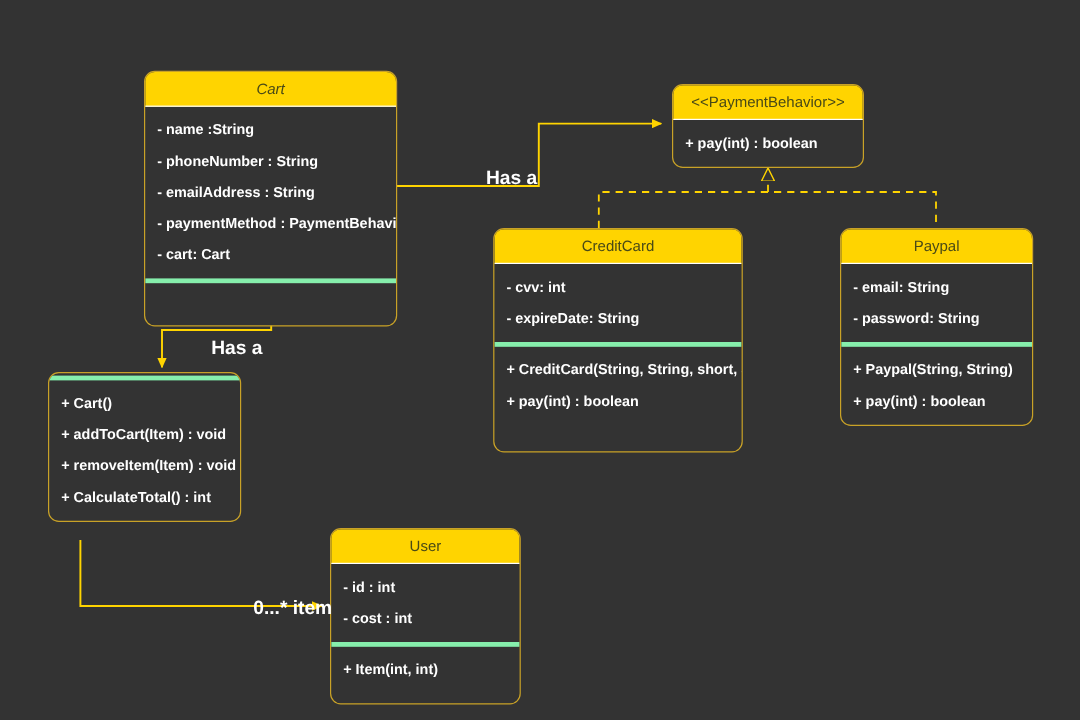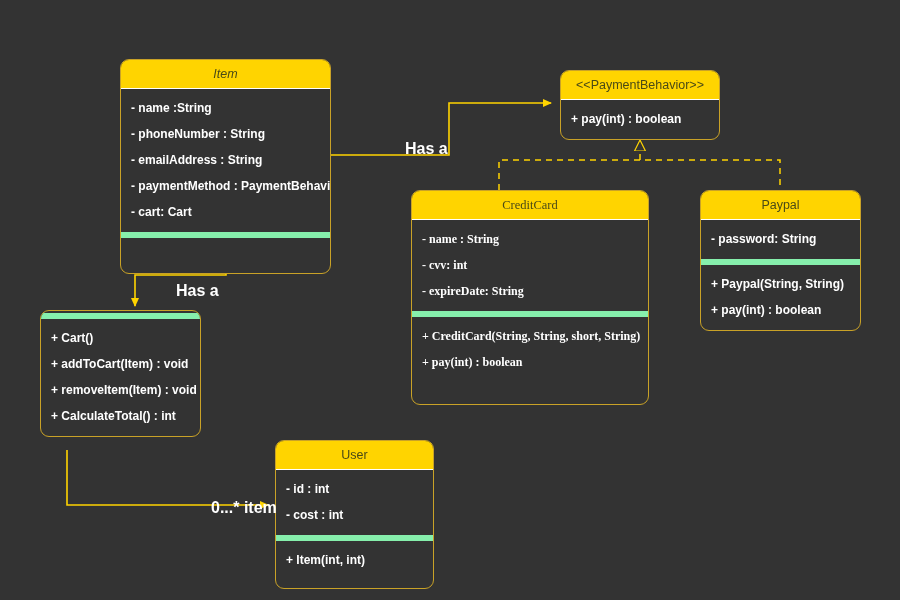--- a/index.html
+++ b/index.html
@@ -47,21 +47,21 @@
     border-bottom: 1px solid #ffffff;
     white-space: nowrap;
   }
   .uml-header.italic {
     font-style: italic;
   }
   .uml-section {
     padding: 6px 8px 7px 8px;
   }
   .uml-section.attrs {
-    border-bottom: 6px solid #86efac;
+    border-bottom: 4px solid #86efac;
   }
   .uml-section.empty {
     padding: 0;
     height: 2px;
   }
   .uml-row {
     color: #ffffff;
     font-size: 12px;
     font-weight: bold;
     line-height: 1;
@@ -107,55 +107,55 @@
       <path d="M67,450 L67,505 L268,505" fill="none" stroke="#FFD400" stroke-width="1.6" marker-end="url(#arrow-filled)"></path>
     </g>
 
     <g>
       <path d="M499,190 L499,160 L780,160 L780,190" fill="none" stroke="#FFD400" stroke-width="1.5" stroke-dasharray="6 5"></path>
       <path d="M640,160 L640,140" fill="none" stroke="#FFD400" stroke-width="1.5" stroke-dasharray="6 5" marker-end="url(#arrow-hollow)"></path>
     </g>
   </svg>
 
   <div class="uml-class" style="left:120px; top:59px; width:211px;">
-    <div class="uml-header italic">Item</div>
+    <div class="uml-header italic">Cart</div>
     <div class="uml-section attrs">
       <div class="uml-row">- name :String</div>
       <div class="uml-row">- phoneNumber : String</div>
       <div class="uml-row">- emailAddress  : String</div>
       <div class="uml-row">- paymentMethod : PaymentBehavior</div>
       <div class="uml-row">- cart: Cart</div>
     </div>
     <div class="uml-section uml-tail"></div>
   </div>
 
   <div class="uml-class" style="left:560px; top:70px; width:160px;">
     <div class="uml-header">&lt;&lt;PaymentBehavior&gt;&gt;</div>
     <div class="uml-section">
       <div class="uml-row">+ pay(int) : boolean</div>
     </div>
   </div>
 
-  <div class="uml-class" style="left:411px; top:190px; width:238px;font-family:Liberation Serif, serif;">
+  <div class="uml-class" style="left:411px; top:190px; width:208px;">
     <div class="uml-header">CreditCard</div>
     <div class="uml-section attrs">
-      <div class="uml-row">- name : String</div>
       <div class="uml-row">- cvv: int</div>
       <div class="uml-row">- expireDate: String</div>
     </div>
     <div class="uml-section">
       <div class="uml-row">+ CreditCard(String, String, short, String)</div>
       <div class="uml-row">+ pay(int) : boolean</div>
       <div class="uml-tail"></div>
     </div>
   </div>
 
   <div class="uml-class" style="left:700px; top:190px; width:161px;">
     <div class="uml-header">Paypal</div>
     <div class="uml-section attrs">
+      <div class="uml-row">- email: String</div>
       <div class="uml-row">- password: String</div>
     </div>
     <div class="uml-section">
       <div class="uml-row">+ Paypal(String, String)</div>
       <div class="uml-row">+ pay(int) : boolean</div>
     </div>
   </div>
 
   <div class="uml-class" style="left:40px; top:310px; width:161px;">
     <div class="uml-section attrs empty"></div>

